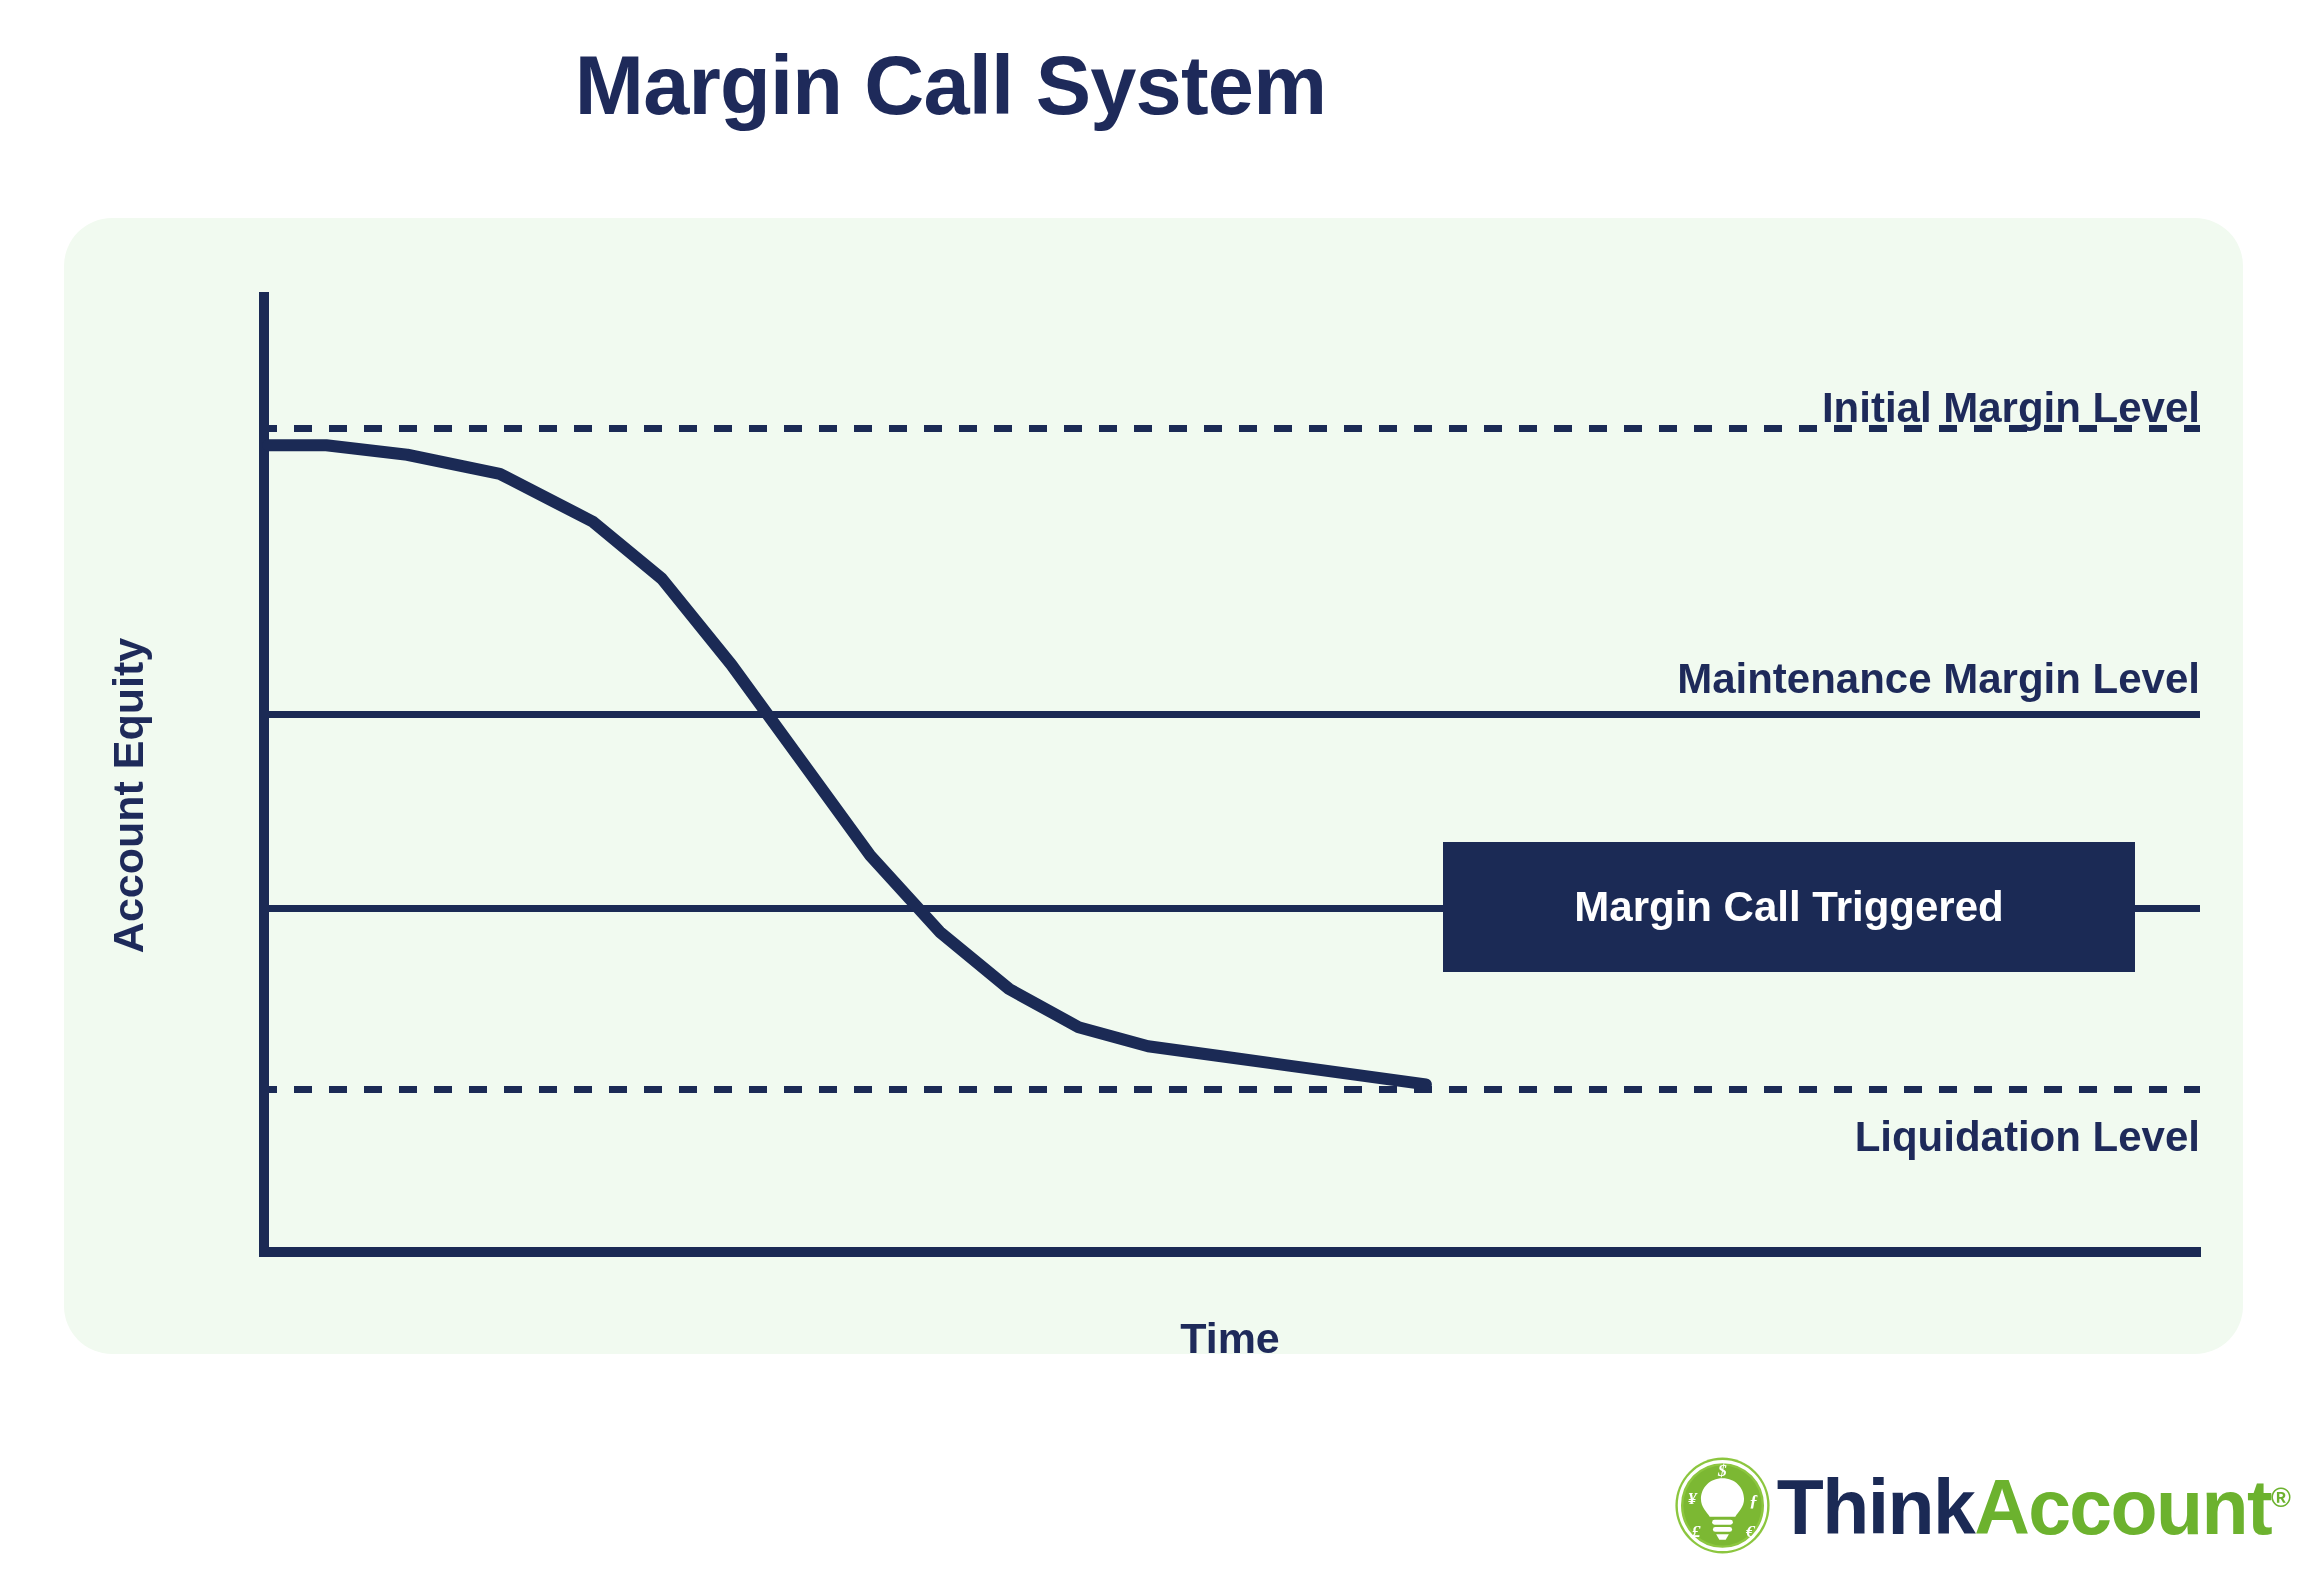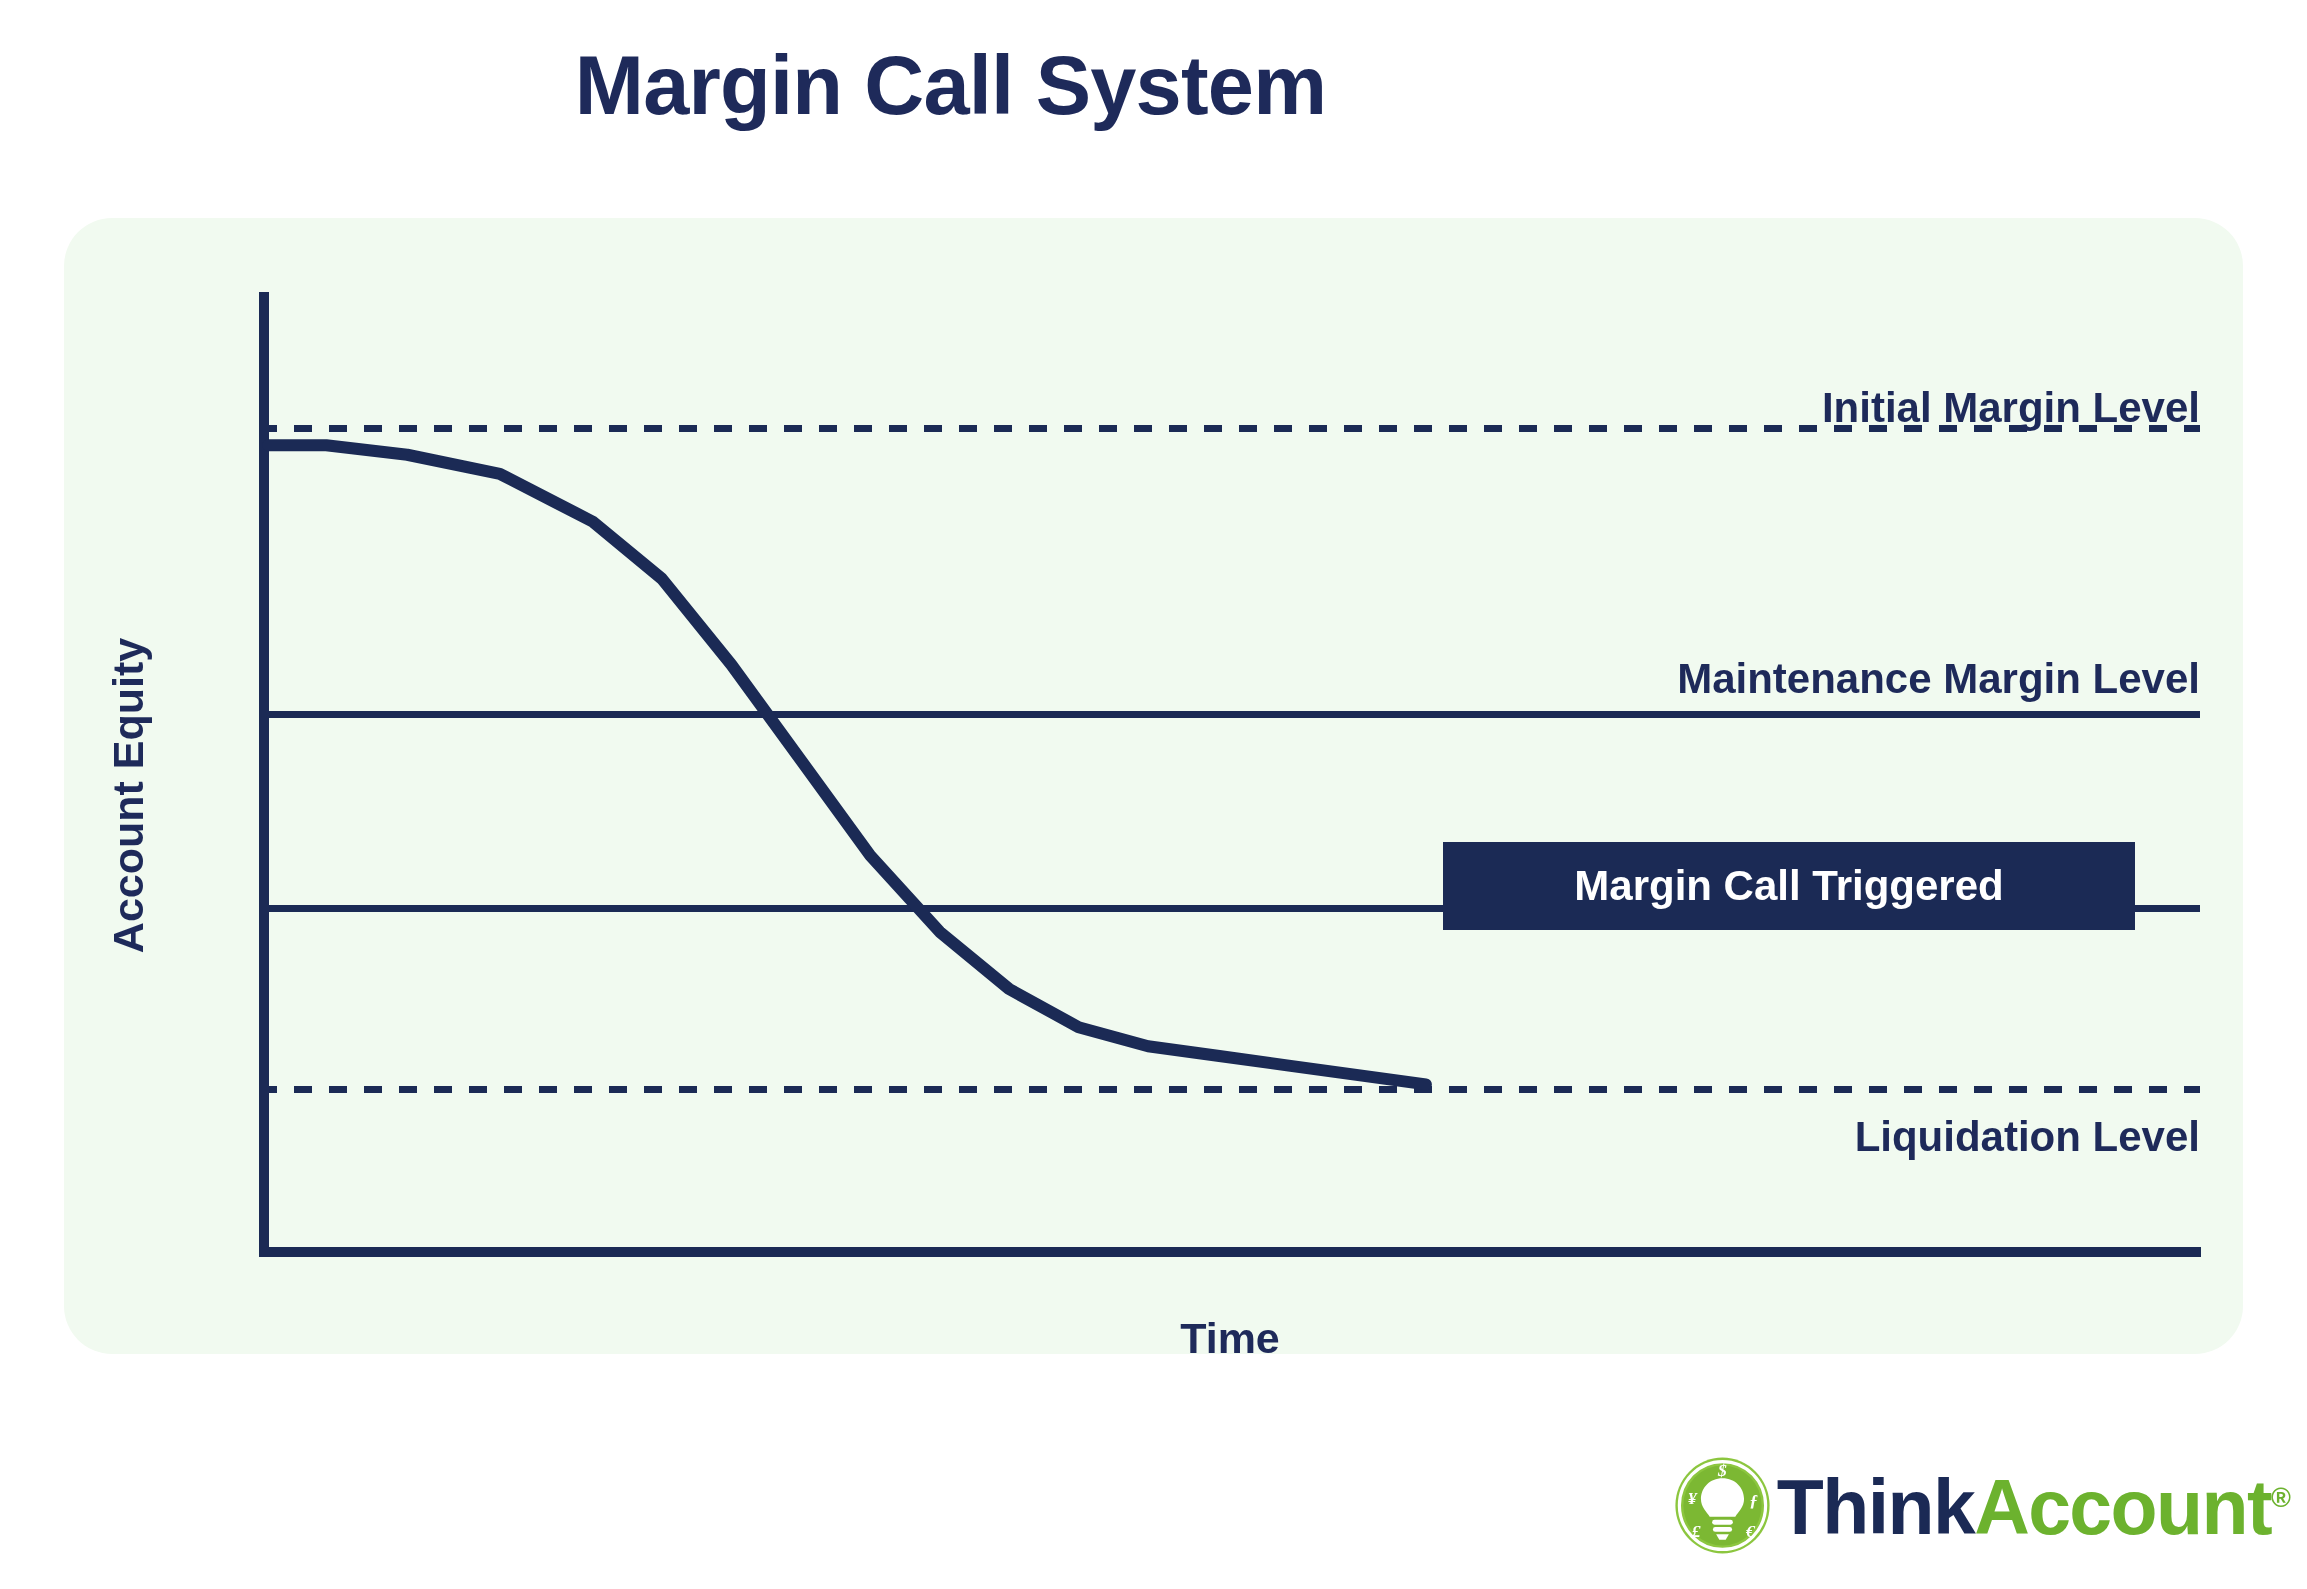--- a/index.html
+++ b/index.html
@@ -118,21 +118,21 @@
   .ref-label.lbl-initial     { top: 166px; }
   .ref-label.lbl-maintenance { top: 437px; margin-left: 48px; }
   .ref-label.lbl-liquidation { top: 895px; }
 
   
   #margin-call-badge {
     position: absolute;
     left: 1379px;
     top: 624px;
     width: 692px;
-    height: 88px;
+    height: 130px;
     background: #1b2a55;
     display: flex;
     align-items: center;
     justify-content: center;
     color: #ffffff;
     font-size: 42px;
     font-weight: 700;
     white-space: nowrap;
   }
 

